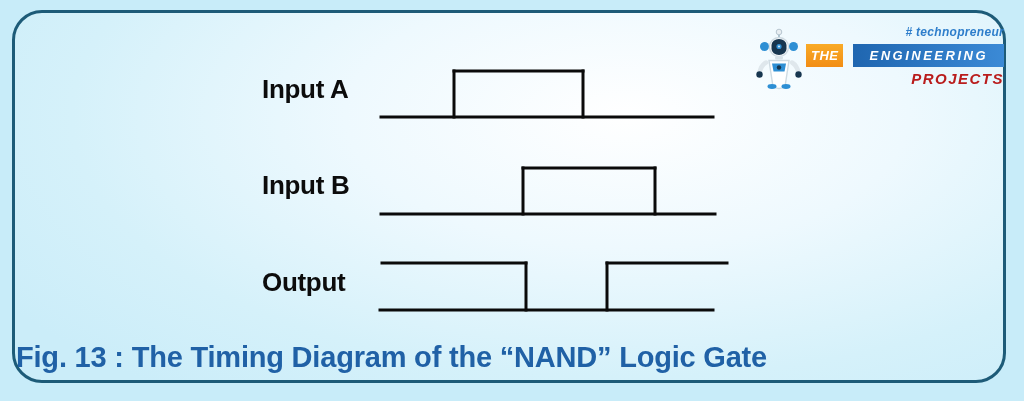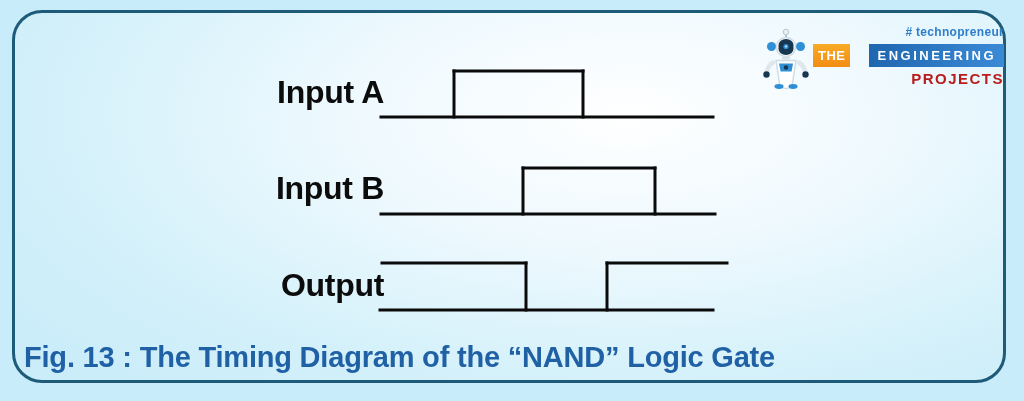--- a/index.html
+++ b/index.html
@@ -16,59 +16,58 @@
     left:12px;top:10px;width:994px;height:373px;
     border:3px solid #1d5b78;
     border-radius:30px;
     background:radial-gradient(ellipse 75% 95% at 62% 28%, #ffffff 0%, #eef9fe 38%, #d5f1fa 75%, #cbedf9 100%);
     box-sizing:border-box;
   }
   .wave-svg{position:absolute;left:0;top:0;width:1024px;height:401px;pointer-events:none;}
   .sig-label{
     position:absolute;
     width:122px;
-    text-align:right;
-    font-size:32px;
+    font-size:26px;
     font-weight:700;
     color:#0c0c0c;
     letter-spacing:-0.3px;
     line-height:1.1;
   }
   .caption{
     position:absolute;
-    left:24px;top:341px;
+    left:16px;top:341px;
     font-size:29px;
     font-weight:600;
     color:#2061a6;
     letter-spacing:-0.2px;
     white-space:nowrap;
   }
   .logo{
     position:absolute;
     right:20px;top:25px;
     display:flex;
     align-items:flex-start;
   }
   .logo-robot{width:50px;height:63px;margin-right:2px;margin-top:2px;}
-  .logo-text{display:flex;flex-direction:column;align-items:flex-end;}
+  .logo-text{display:flex;flex-direction:column;align-items:flex-end;font-style:italic;}
   .logo-tagline{
     font-size:12px;font-weight:700;color:#2e7ecb;
     letter-spacing:0.3px;margin-bottom:5px;white-space:nowrap;
   }
   .logo-blocks{display:flex;}
   .logo-the{
     background:linear-gradient(180deg,#f9ab27,#f28d14);
     color:#ffffff;font-size:13px;font-weight:700;
     padding:4px 5px;letter-spacing:0.5px;
   }
   .logo-engineering{
     background:linear-gradient(90deg,#1f66b0,#3b8ad6);
     color:#ffffff;font-size:13px;font-weight:700;
-    padding:4px 8px;letter-spacing:2.5px;
-    margin-left:19px;
+    padding:4px 16px;letter-spacing:2.5px;
+    margin-left:10px;
   }
   .logo-projects{
     font-size:15px;font-weight:700;color:#b91c1c;
     letter-spacing:1.5px;margin-top:3px;
   }
 </style>
 </head>
 <body>
 
 <div class="stage">

